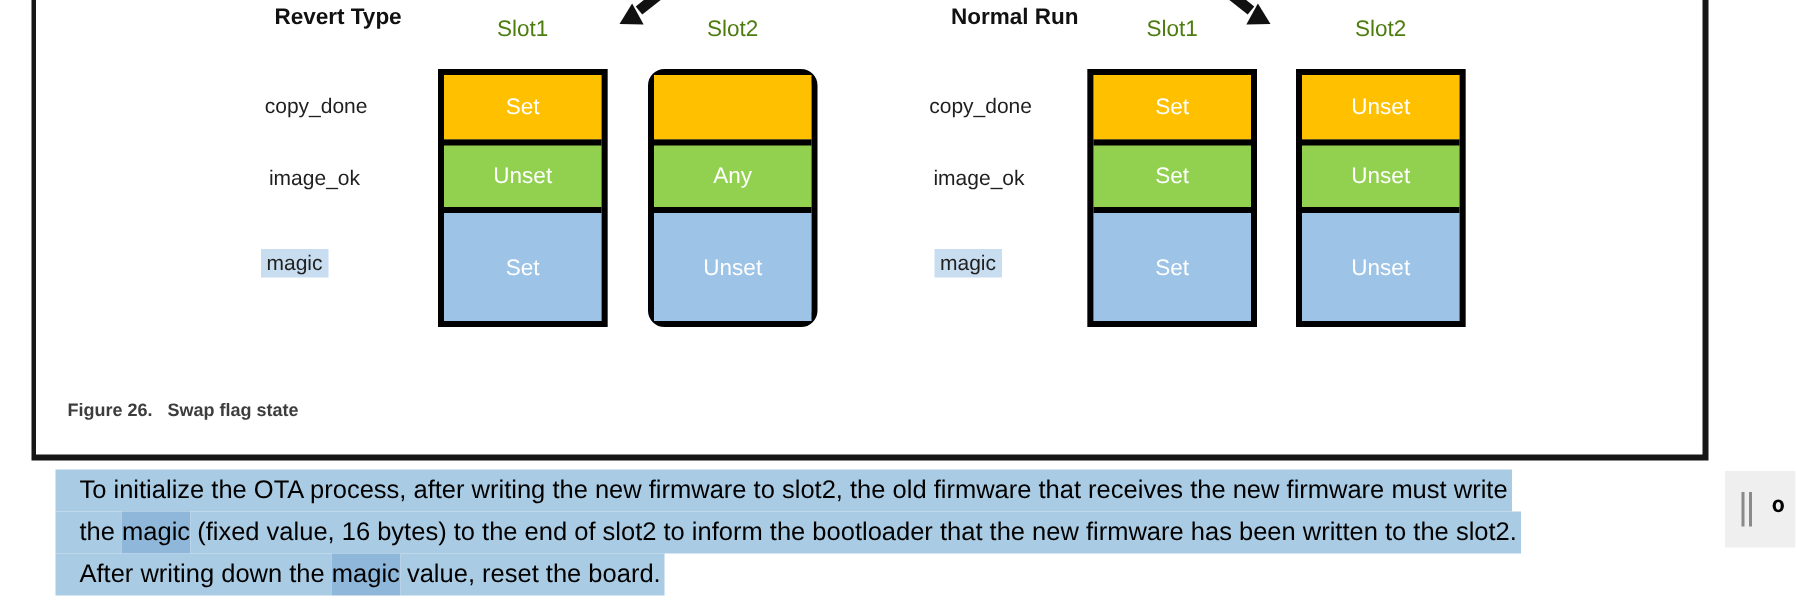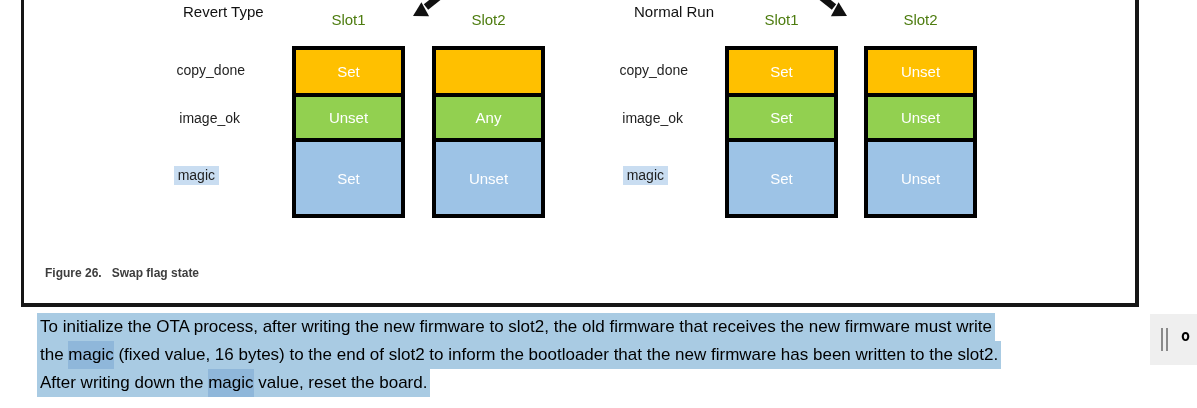--- a/index.html
+++ b/index.html
@@ -4,21 +4,21 @@
 <style>
   html,body{margin:0;padding:0;background:#ffffff;}
   body{width:1197px;height:408px;position:relative;overflow:hidden;
        font-family:"Liberation Sans",sans-serif;color:#1a1a1a;}
 
   
   .figure-frame{position:absolute;left:21px;top:-12px;width:1118px;height:319px;
     box-sizing:border-box;border:4px solid #161616;border-left-width:3px;background:transparent;}
 
   
-  .diagram-title{position:absolute;top:3px;font-size:15px;font-weight:normal;color:#111;}
+  .diagram-title{position:absolute;top:3px;font-size:15px;font-weight:bold;color:#111;}
   .slot-header{position:absolute;top:11px;width:113px;text-align:center;font-size:15px;color:#4d7c0f;}
 
   
   .swap-arrow{position:absolute;top:0;width:52px;height:18px;overflow:hidden;}
 
   
   .flag-col{position:absolute;top:46px;width:113px;height:172px;box-sizing:border-box;
     border:4px solid #000;background:#a21caf;}
   .flag-cell{width:100%;box-sizing:border-box;display:flex;align-items:center;justify-content:center;
     color:#ffffff;font-size:15px;}
@@ -32,21 +32,21 @@
 
   
   .figure-caption{position:absolute;left:45px;top:266px;font-size:12px;font-weight:bold;color:#3d3d3d;}
   .figure-caption .cap-title{margin-left:10px;}
 
   
   .para-line{position:absolute;left:37px;height:28px;line-height:28px;font-size:17px;color:#000;white-space:pre;}
   .para-line span{display:inline-block;height:28px;line-height:28px;white-space:pre;}
   .hl{background:#A9CBE3;}
   .hl-dark{background:#8FB7DA;}
-  .pad-l{padding-left:3px;}
+  .pad-l{padding-left:16px;}
   .pad-r{padding-right:3px;}
 
   
   .adjacent-frag{position:absolute;left:1150px;top:314px;width:47px;height:51px;background:#efefef;}
   .bar{position:absolute;top:14px;width:2px;height:23px;background:#8a8a8a;}
   .bar.b1{left:11px;} .bar.b2{left:16px;}
   .bullet-o{position:absolute;left:31px;top:13px;font-family:"DejaVu Sans Mono",monospace;
     font-weight:bold;font-size:15px;color:#000;}
 </style>
 </head>
@@ -66,21 +66,21 @@
 <div class="row-label" style="right:952px;top:62px;">copy_done</div>
 <div class="row-label" style="right:957px;top:110px;">image_ok</div>
 <div class="row-label" style="right:978px;top:167px;"><span class="label-hl">magic</span></div>
 
 <div class="flag-col" style="left:292px;">
   <div class="flag-cell orange">Set</div>
   <div class="flag-cell green">Unset</div>
   <div class="flag-cell blue">Set</div>
 </div>
 
-<div class="flag-col" style="left:432px;">
+<div class="flag-col" style="left:432px;border-radius:11px;">
   <div class="flag-cell orange"></div>
   <div class="flag-cell green">Any</div>
   <div class="flag-cell blue">Unset</div>
 </div>
 
 <div class="diagram-title" style="left:634px;">Normal Run</div>
 <div class="slot-header" style="left:725px;">Slot1</div>
 <div class="slot-header" style="left:864px;">Slot2</div>
 
 <svg class="swap-arrow" style="left:805px;" viewBox="0 0 52 18">

